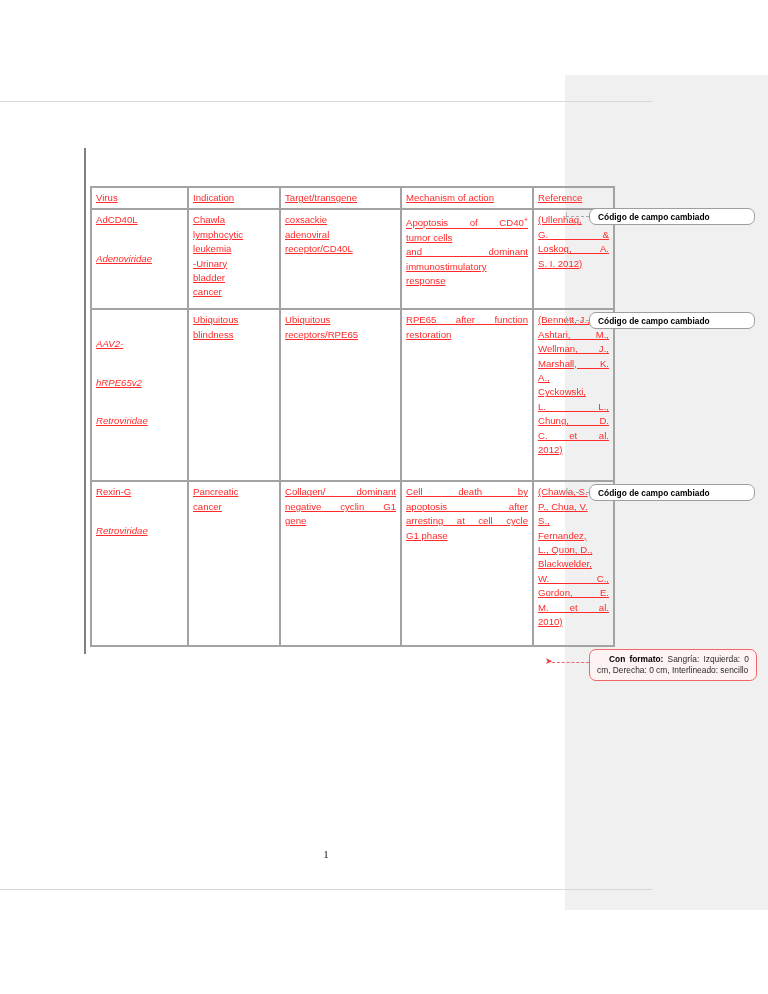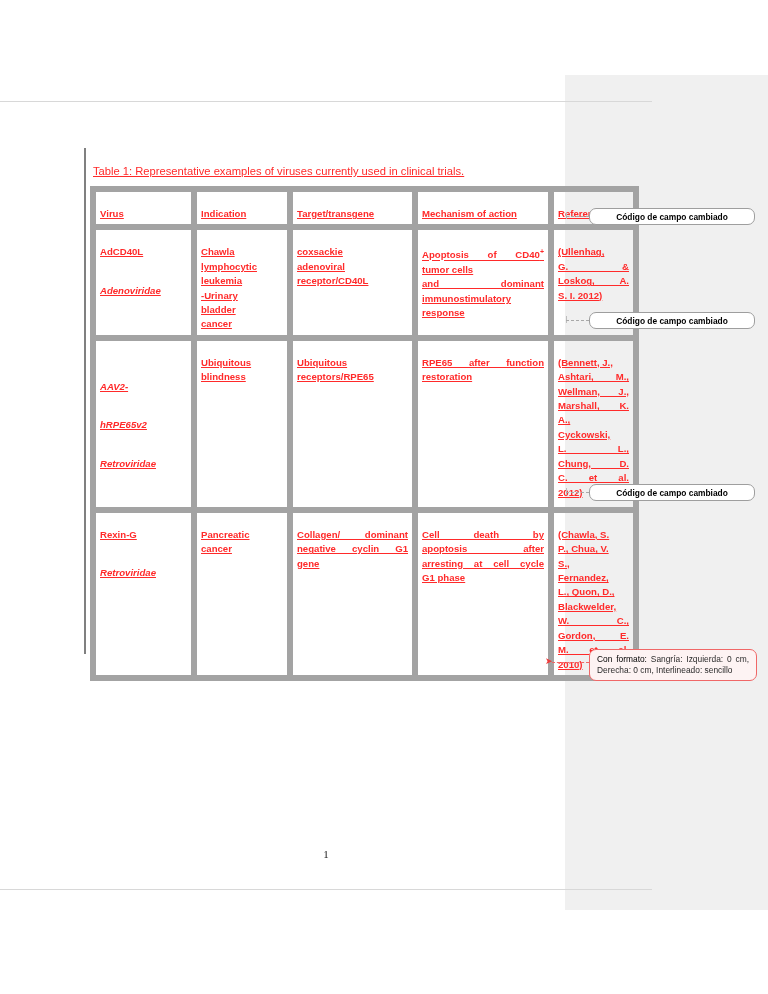--- a/index.html
+++ b/index.html
@@ -64,27 +64,26 @@
 
   
   #vtable {
     position: absolute;
     left: 90px; top: 186px;
     width: 473px;
     border-collapse: collapse;
     table-layout: fixed;
   }
   #vtable td {
-    border: 6px solid #a3a3a3;
+    border: 2px solid #a3a3a3;
     vertical-align: top;
-    padding: 15px 4px 3px 4px;
+    padding: 3px 4px 3px 4px;
     font-size: 9.6px;
     line-height: 14.4px;
     color: #ff2a2a;
-    font-weight: bold;
   }
   #vtable td .cellline {
     display: block;
     text-decoration: underline;
     text-decoration-color: #ff2a2a;
   }
   #vtable td .cellline.ital { font-style: italic; margin-top: 24px; }
   #vtable td .just {
     display: block;
     text-align: justify;
@@ -116,21 +115,20 @@
   }
 
   
   .balloon {
     position: absolute;
     box-sizing: border-box;
     border-radius: 7px;
     font-size: 8.4px;
     line-height: 11px;
     padding: 4px 7px;
-    text-align: center;
   }
   .balloon-field {
     left: 589px;
     width: 166px;
     height: 17px;
     background: #ffffff;
     border: 1px solid #9e9e9e;
     color: #000000;
     font-weight: bold;
     padding: 3px 8px;
@@ -143,22 +141,23 @@
   #balloon-format {
     left: 589px;
     top: 649px;
     width: 168px;
     background: #fdf3f3;
     border: 1px solid #f06767;
     color: #2b2b2b;
     text-align: justify;
   }
   #balloon-format .fmt-label {
-    font-weight: normal;
+    font-weight: bold;
     color: #000000;
+    margin-left: 12px;
   }
 
   
   .leader {
     position: absolute;
     height: 0;
     border-top: 1px dashed #a8a8a8;
   }
   #leader-1 { left: 566px; top: 216px; width: 23px; }
   #leader-2 { left: 566px; top: 320px; width: 23px; }
@@ -192,21 +191,20 @@
 
 <div id="page">
 
   <div id="margin-pane"></div>
 
   <div class="page-rule" id="header-rule"></div>
   <div class="page-rule" id="footer-rule"></div>
 
   <div id="change-bar"></div>
 
-  <div id="caption">Table 1: Representative examples of viruses currently used in clinical trials.</div>
 
   <table id="vtable">
     <tbody>
         <tr>
       <td class="col1">
             <span class="cellline">Virus</span>
           </td>
       <td class="col2">
             <span class="cellline">Indication</span>
           </td>

